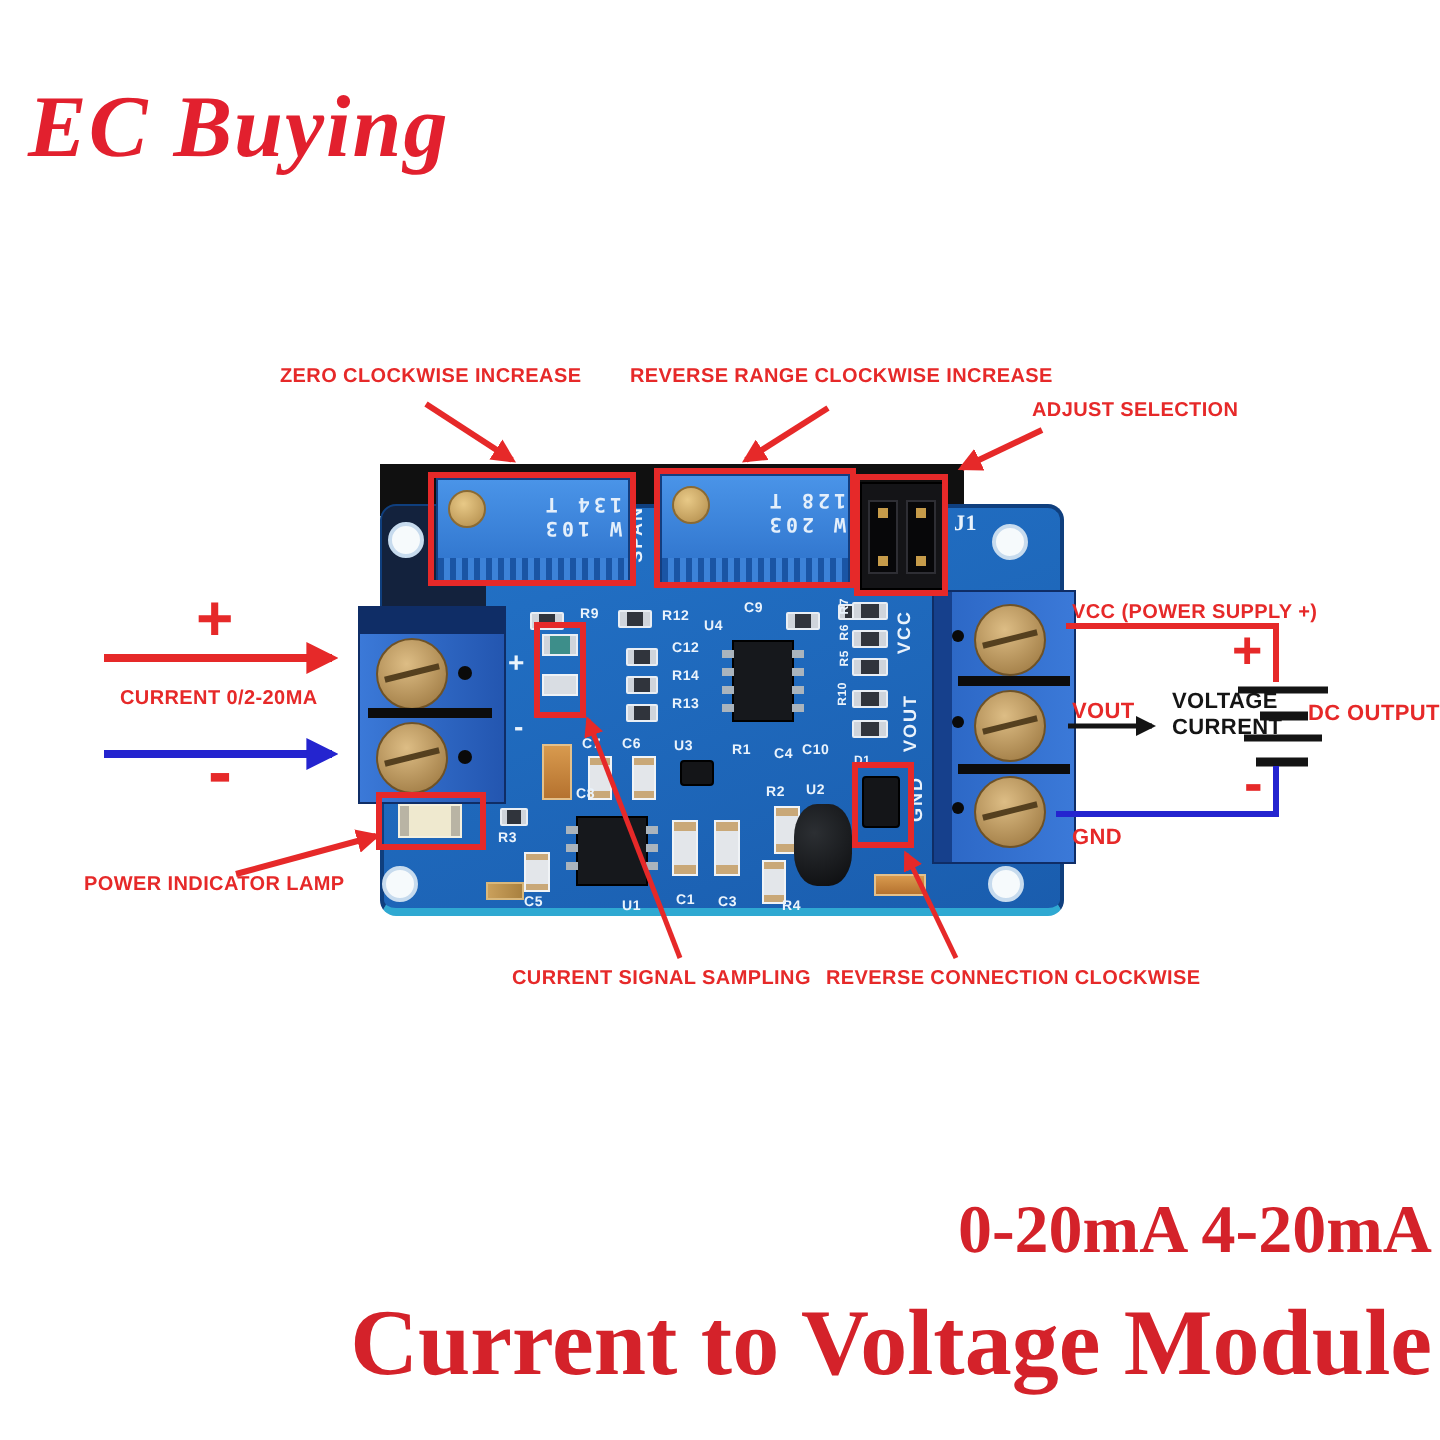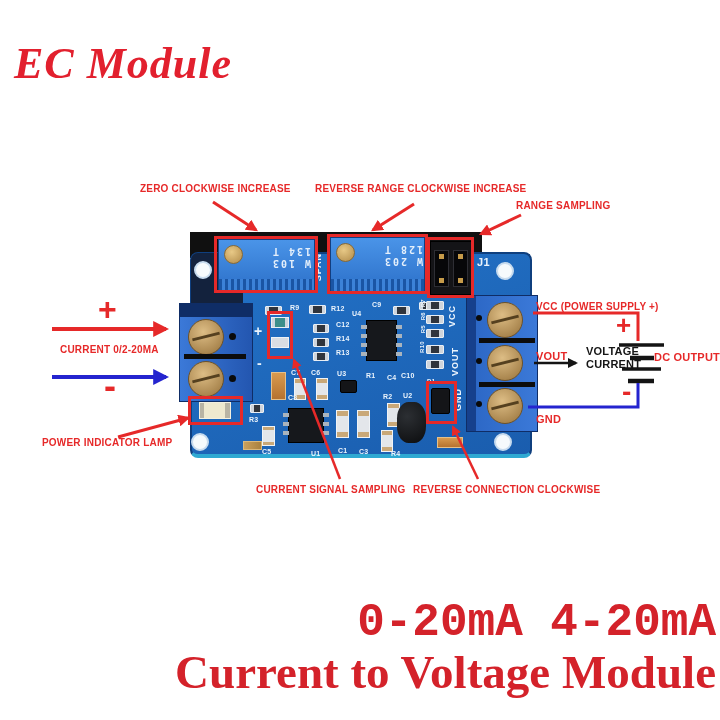--- a/index.html
+++ b/index.html
@@ -3,21 +3,21 @@
 <meta charset="utf-8">
 <style>
   html,body{margin:0;padding:0;background:#fff;}
   .stage{position:relative;width:720px;height:720px;background:#fff;overflow:hidden;
          font-family:"Liberation Sans",sans-serif;}
   
   .logo{position:absolute;left:14px;top:38px;font:italic bold 44px "Liberation Serif",serif;
         color:var(--logored,#e2202e);letter-spacing:1px;}
   .t1,.t2{position:absolute;right:4px;text-align:right;color:var(--titlered,#d4222a);
           font-family:"Liberation Serif",serif;font-weight:bold;white-space:nowrap;}
-  .t1{top:597px;font-size:46px;font-family:Liberation Mono, monospace;}
+  .t1{top:597px;font-size:34px;}
   .t2{top:645px;font-size:47px;}
   
   .lbl{position:absolute;color:var(--red,#e62929);font-weight:bold;font-size:10px;
        letter-spacing:.2px;white-space:nowrap;}
   .lbl.b11{font-size:11px;}
   .lbl.blk{color:#151515;line-height:13px;}
   .sym{position:absolute;color:var(--red,#e62929);font-weight:bold;line-height:1;}
   
   .backdrop{position:absolute;left:190px;top:232px;width:292px;height:26px;background:#101010;}
   .board{position:absolute;left:190px;top:252px;width:342px;height:206px;border-radius:8px;
@@ -87,21 +87,21 @@
   .tdiv{position:absolute;height:5px;background:#0c0c0c;}
   
   .rbox{position:absolute;border:3px solid var(--red,#e62929);box-sizing:border-box;}
   svg.overlay{position:absolute;left:0;top:0;pointer-events:none;}
 </style>
 </head>
 <body>
 
 <div class="stage">
 
-  <div class="logo">EC Module</div>
+  <div class="logo">EC Buying</div>
 
   <div class="backdrop"></div>
   <div class="board"></div>
   <div class="corner"></div>
 
   <div class="hole" style="left:194px;top:261px"></div>
   <div class="hole" style="left:496px;top:262px"></div>
   <div class="hole" style="left:191px;top:433px"></div>
   <div class="hole" style="left:494px;top:433px"></div>
 
@@ -154,21 +154,21 @@
       <div class="silk" style="left: 401px; top: 372px;">C10</div>
       <div class="silk" style="left: 288px; top: 394px;">C8</div>
       <div class="silk" style="left: 383px; top: 393px;">R2</div>
       <div class="silk" style="left: 403px; top: 392px;">U2</div>
       <div class="silk" style="left: 249px; top: 416px;">R3</div>
       <div class="silk" style="left: 262px; top: 448px;">C5</div>
       <div class="silk" style="left: 311px; top: 450px;">U1</div>
       <div class="silk" style="left: 338px; top: 447px;">C1</div>
       <div class="silk" style="left: 359px; top: 448px;">C3</div>
       <div class="silk" style="left: 391px; top: 450px;">R4</div>
-      <div class="silk big" style="left: 477px; top: 256px;">J1</div>
+      <div class="silk big" style="left: 477px; top: 256px; font-family: Liberation Serif, serif;">J1</div>
       <div class="silk t" style="left: 427px; top: 378px;">D1</div>
       <div class="silk p" style="left: 254px; top: 323px;">+</div>
       <div class="silk p" style="left: 257px; top: 355px;">-</div>
       <div class="silk v" style="left: 313px; top: 253px;">SPAN</div>
       <div class="silk v" style="left: 447px; top: 305px;">VCC</div>
       <div class="silk v" style="left: 450px; top: 347px;">VOUT</div>
       <div class="silk v" style="left: 453px; top: 388px;">GND</div>
       <div class="silk vt" style="left: 420px; top: 299px;">R7</div>
       <div class="silk vt" style="left: 420px; top: 312px;">R6</div>
       <div class="silk vt" style="left: 420px; top: 325px;">R5</div>
@@ -252,21 +252,21 @@
       <path d="M619,345 H664" stroke="var(--wire,#141414)" stroke-width="3.5"></path>
       <path d="M630,358 H654" stroke="var(--wire,#141414)" stroke-width="4.5"></path>
       <path d="M622,369 H661" stroke="var(--wire,#141414)" stroke-width="3.5"></path>
       <path d="M628,381 H654" stroke="var(--wire,#141414)" stroke-width="4.5"></path>
     </g>
     <path d="M638,383 V407 H528" fill="none" stroke="var(--blue,#2424cf)" stroke-width="3"></path>
   </svg>
 
   <div class="lbl" style="left:140px;top:183px">ZERO CLOCKWISE INCREASE</div>
   <div class="lbl" style="left:315px;top:183px">REVERSE RANGE CLOCKWISE INCREASE</div>
-  <div class="lbl" style="left:516px;top:200px">RANGE SAMPLING</div>
+  <div class="lbl" style="left:516px;top:200px">ADJUST SELECTION</div>
   <div class="lbl" style="left:60px;top:344px">CURRENT 0/2-20MA</div>
   <div class="lbl" style="left:42px;top:437px">POWER INDICATOR LAMP</div>
   <div class="lbl" style="left:256px;top:484px">CURRENT SIGNAL SAMPLING</div>
   <div class="lbl" style="left:413px;top:484px">REVERSE CONNECTION CLOCKWISE</div>
   <div class="lbl" style="left:536px;top:301px">VCC (POWER SUPPLY +)</div>
   <div class="lbl b11" style="left:536px;top:350px">VOUT</div>
   <div class="lbl b11 blk" style="left:586px;top:345px">
     <div>VOLTAGE</div>
     <div>CURRENT</div>
   </div>

